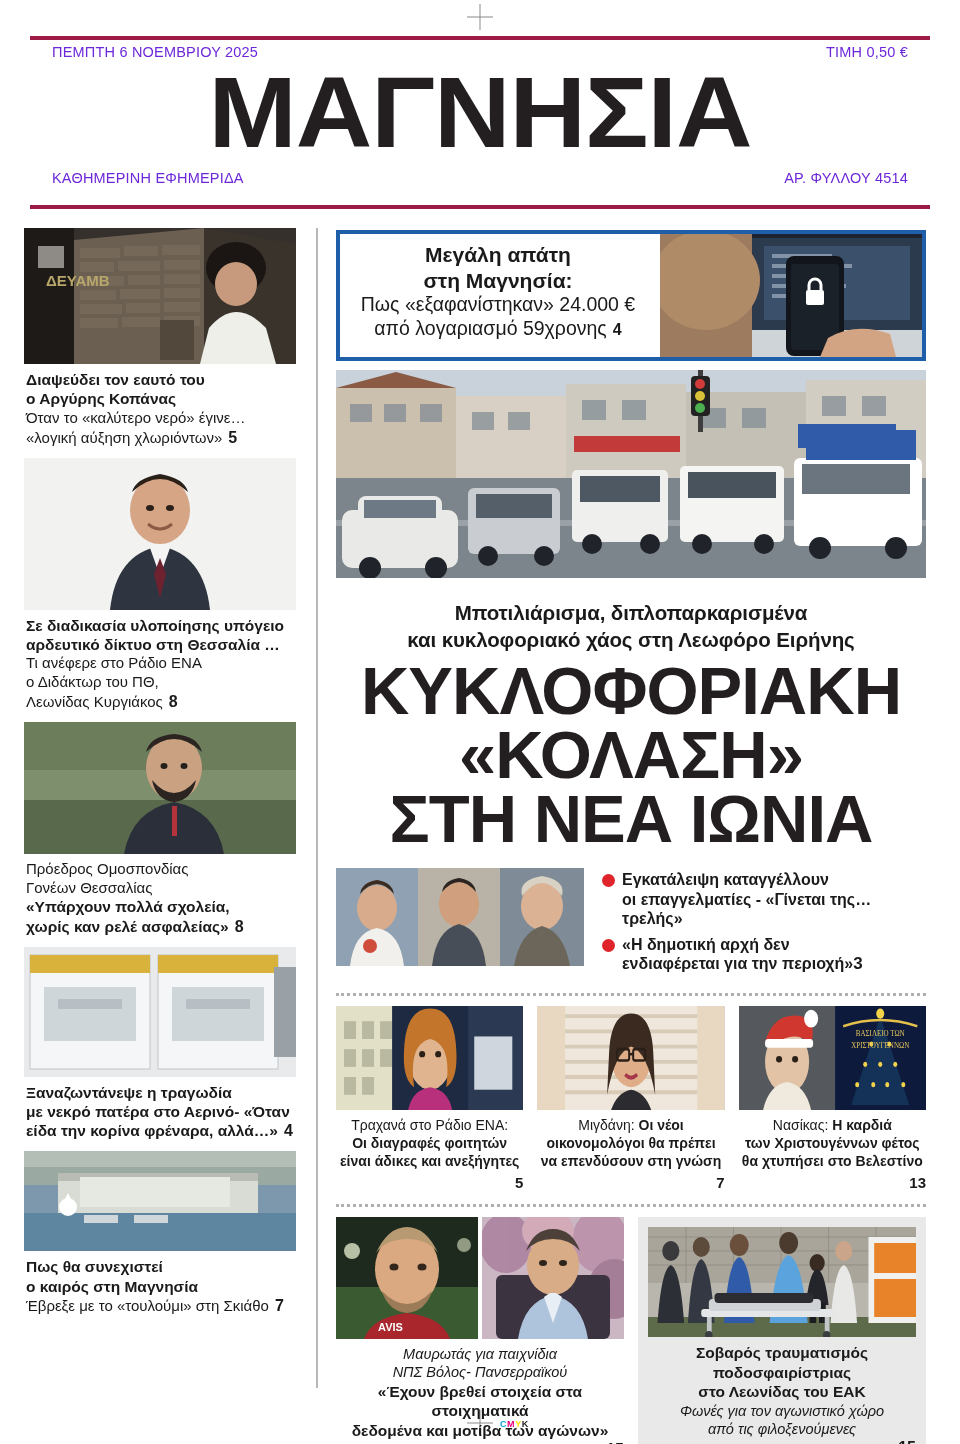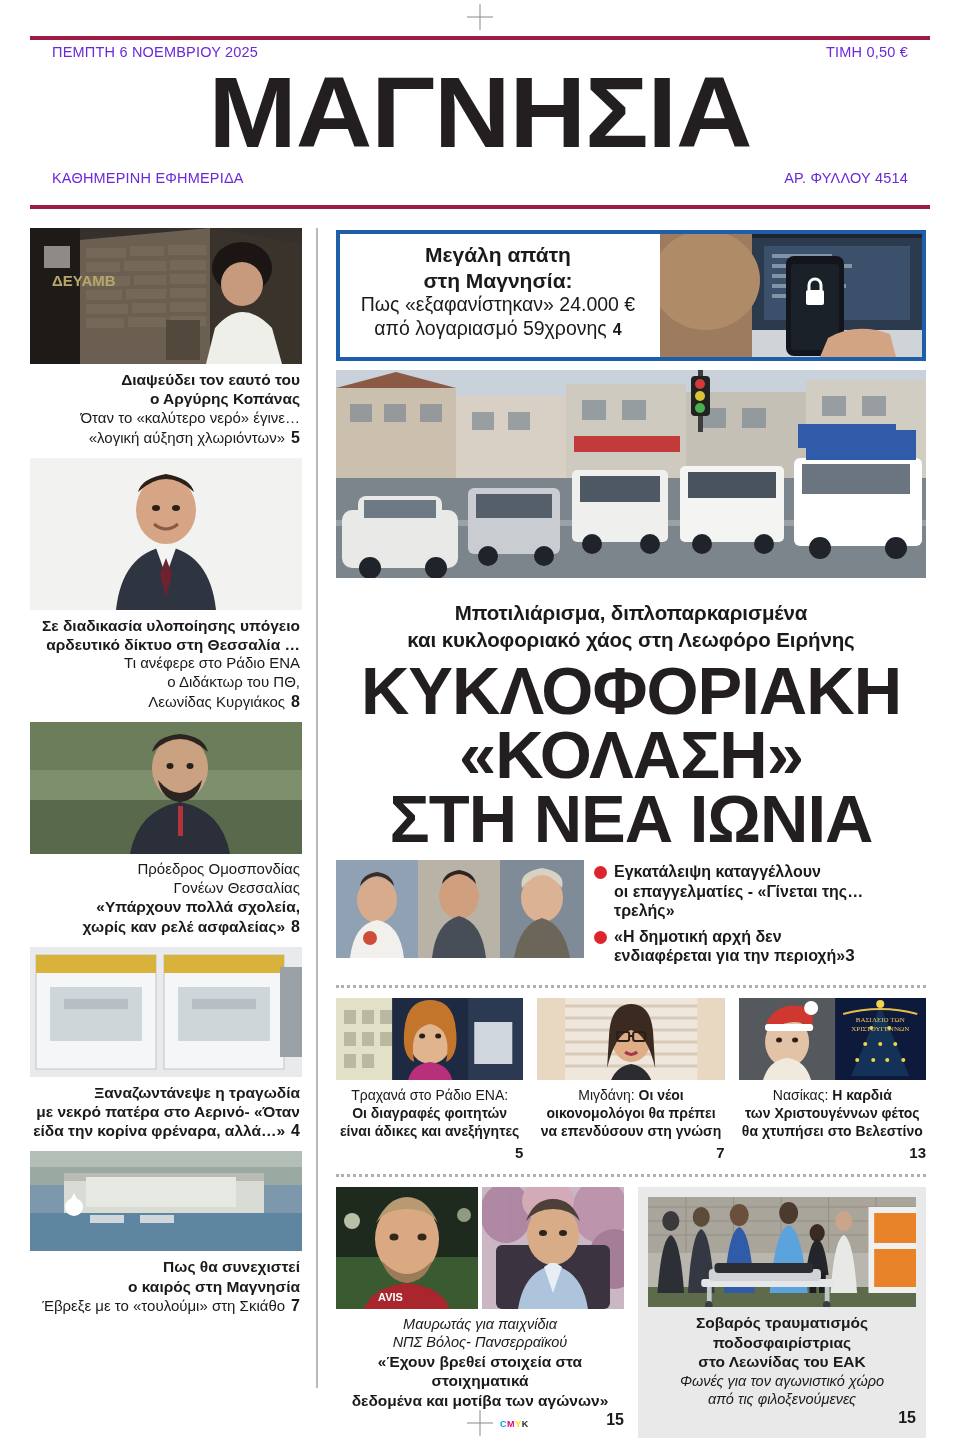--- a/index.html
+++ b/index.html
@@ -36,23 +36,23 @@
   .mh-title { text-align:center; font-weight:bold; font-size:100px; line-height:1.0;
               letter-spacing:-1px; color:#231f20; margin:2px 0 0; font-stretch:condensed;
               transform:scaleX(1.06); }
   .mh-line2 { margin-top:8px; }
 
   
   .photo { position:relative; overflow:hidden; background:#cfcfcf; }
   .photo > svg { display:block; width:100%; height:100%; }
 
   
-  .lcol { position:absolute; left:30px; top:228px; width:272px; }
+  .lcol { position:absolute; left:24px; top:228px; width:272px; }
   .l-item { margin-bottom:0; }
-  .l-cap { text-align:right; padding:6px 2px 10px; line-height:1.25; }
+  .l-cap { text-align:left; padding:6px 2px 10px; line-height:1.25; }
   .l-cap .b { font-weight:bold; font-size:15.5px; display:block; }
   .l-cap .n { font-weight:normal; font-size:15px; display:block; }
   .pg { font-weight:bold; font-size:16px; margin-left:6px; }
 
   .vdiv { position:absolute; left:316px; top:228px; width:2px; height:1160px; background:#b9b9b9; }
 
   
   .banner { position:absolute; left:336px; top:230px; width:590px; height:131px;
             border:4px solid #1f5fa9; background:#fff; display:flex;justify-content:center; }
   .banner-txt { flex:0 0 320px; padding:8px 10px 6px 6px; text-align:center; line-height:1.22; }
@@ -62,35 +62,35 @@
 
   
   .mcol { position:absolute; left:336px; top:370px; width:590px; }
   .main-photo { width:590px; height:208px; }
   .kicker { text-align:center; font-weight:bold; font-size:20.5px; line-height:1.3;
             padding:22px 4px 2px; letter-spacing:-.1px; }
   .bighead { text-align:center; font-weight:bold; color:#231f20;
              font-size:67px; line-height:0.95; letter-spacing:-1px; padding:4px 0 0; }
   .bighead .l { display:block; }
 
-  .mbottom { display:flex; gap:10px; margin-top:10px; align-items:flex-start; }
+  .mbottom { display:flex; gap:18px; margin-top:18px; align-items:flex-start; }
   .mbottom .photo { flex:0 0 248px; height:98px; }
   .bullets { flex:1; padding-top:2px; }
   .bul { display:flex; gap:7px; margin-bottom:6px; line-height:1.22; }
   .dot { flex:0 0 auto; width:13px; height:13px; border-radius:50%; background:#e0242b; margin-top:4px; }
   .bul .txt { font-weight:bold; font-size:16px; }
   .bul .txt .sub { display:block; }
   .bul .txt .pgr { float:right; font-weight:bold; font-size:17px; }
 
   .dotted { height:0; border-top:3px dotted #b0b0b0; margin:12px 0 10px; }
 
   
   .three { display:flex; gap:14px; }
   .three .cell { flex:1; }
-  .three .photo { width:100%; height:82px; }
+  .three .photo { width:100%; height:104px; }
   .three .cap { text-align:center; font-size:14px; line-height:1.3; padding-top:6px; }
   .three .cap .b { font-weight:bold; }
   .three .cap .pgr { display:block; text-align:right; font-weight:bold; font-size:15px; padding-top:2px; }
 
   
   .sports { display:flex; gap:14px; margin-top:8px; }
   .sp-left { flex:0 0 288px; }
   .sp-right { flex:1; background:#e9e9e9; padding:10px; }
   .sp-photos { display:flex; gap:4px; }
   .sp-photos .photo { flex:1; height:122px; }

